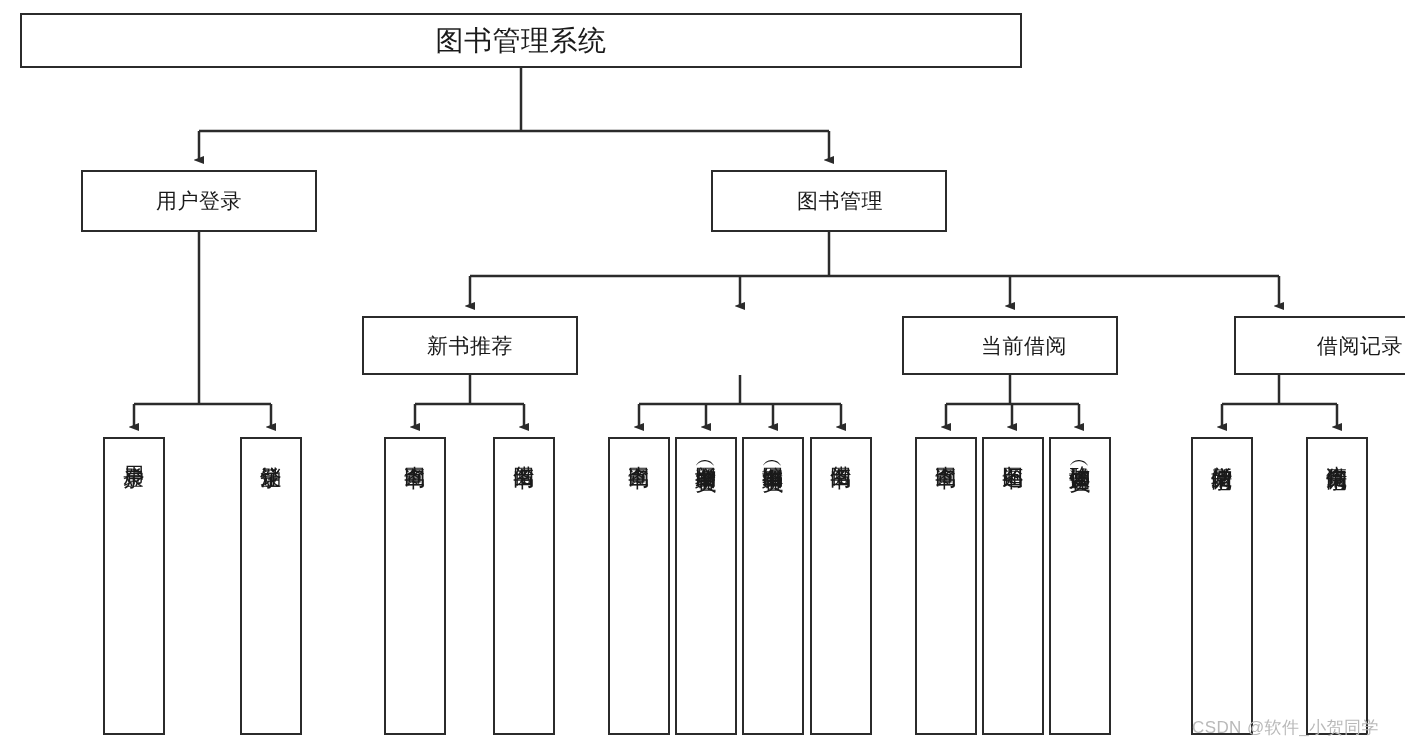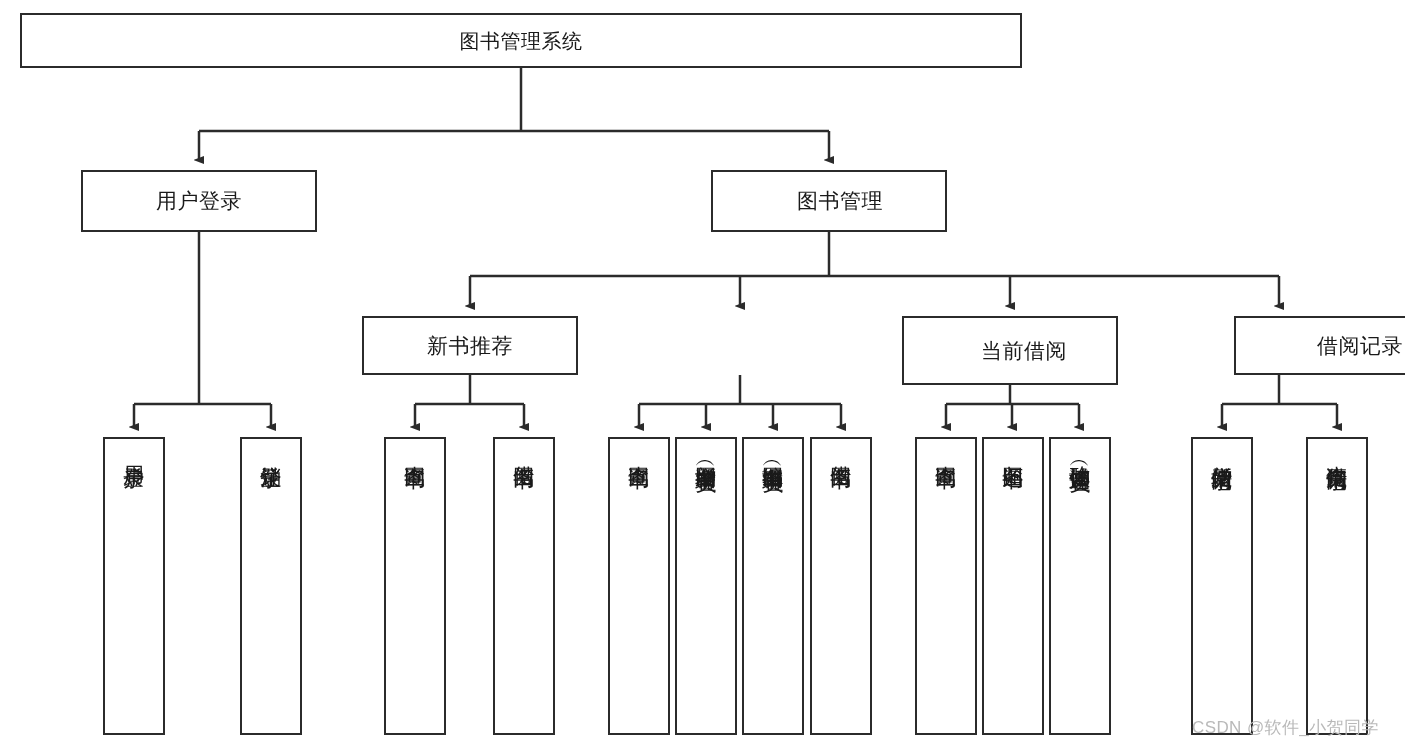--- a/index.html
+++ b/index.html
@@ -35,21 +35,21 @@
     align-items: center;
     justify-content: center;
     color: #1a1a1a;
   }
   .node.horizontal {
     font-size: 21px;
     letter-spacing: 0.5px;
     line-height: 1.2;
   }
   .node.root {
-    font-size: 20px;
+    font-size: 28px;
   }
   .node.leaf {
     align-items: flex-start;
     justify-content: center;
     padding-top: 10px;
   }
   .vtext {
     writing-mode: vertical-rl;
     text-orientation: upright;
     -webkit-text-orientation: upright;
@@ -132,21 +132,21 @@
 
   <div class="node horizontal" style="left:711px; top:170px; width:236px; height:62px;padding-left:22px;">
     <span>图书管理</span>
   </div>
 
   <div class="node horizontal" style="left:362px; top:316px; width:216px; height:59px;">
     <span>新书推荐</span>
   </div>
 
 
-  <div class="node horizontal" style="left:902px; top:316px; width:216px; height:69px;padding-left:28px;">
+  <div class="node horizontal" style="left:902px; top:316px; width:216px; height:59px;padding-left:28px;">
     <span>当前借阅</span>
   </div>
 
   <div class="node horizontal" style="left:1234px; top:316px; width:252px; height:59px;">
     <span>借阅记录</span>
   </div>
 
   <div class="node leaf" style="left:103px; top:437px; width:62px; height:298px;">
     <span class="vtext">用户登录</span>
   </div>

